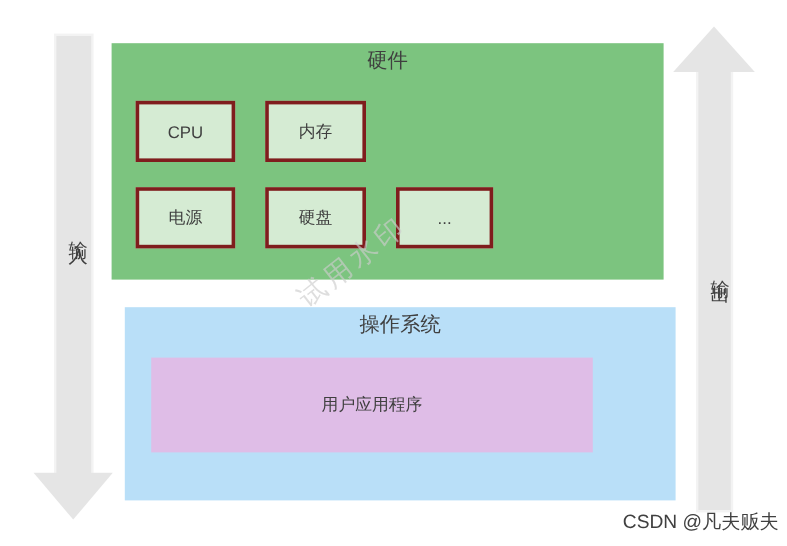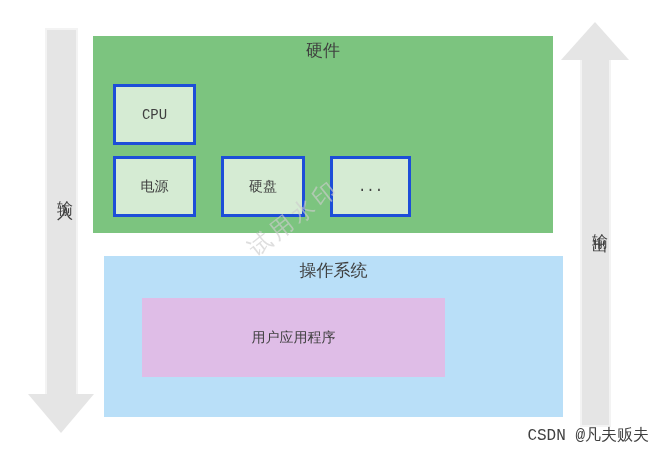--- a/index.html
+++ b/index.html
@@ -7,21 +7,20 @@
     padding: 0;
     background: #ffffff;
     font-family: "Liberation Sans", "DejaVu Sans", sans-serif;
   }
   .canvas {
     position: relative;
     width: 656px;
     height: 455px;
     background: #ffffff;
     overflow: hidden;
-    font-family: Liberation Mono, monospace;
   }
 
   
   .hw-box {
     position: absolute;
     left: 93px; top: 36px;
     width: 460px; height: 197px;
     background: #7cc47f;
   }
   .os-box {
@@ -35,49 +34,48 @@
     top: 3px; left: 0;
     width: 100%;
     text-align: center;
     font-size: 17px;
     color: #3f3f3f;
   }
 
   
   .hw-item {
     position: absolute;
-    height: 61px;
+    height: 51px;
     background: #d5ebd3;
-    border: 3px solid #1d4ed8;
+    border: 3px solid #7f1d1d;
     box-sizing: border-box;
     display: flex;
     align-items: center;
     justify-content: center;
     font-size: 14px;
     color: #3f3f3f;
   }
   .r1 { top: 48px; }
   .r2 { top: 120px; }
   .c1 { left: 20px;  width: 83px; }
   .c2 { left: 128px; width: 84px; }
   .c3 { left: 237px; width: 81px; }
   .c4 { left: 357px; width: 83px; }
 
   
   .app-box {
     position: absolute;
     left: 22px; top: 42px;
-    width: 303px; height: 79px;
+    width: 368px; height: 79px;
     background: #dfbde7;
     display: flex;
     align-items: center;
     justify-content: center;
     font-size: 14px;
     color: #3f3f3f;
-    margin-left: 16px;
   }
 
   
   .arrow-shaft {
     position: absolute;
     background: #e5e5e5;
     box-shadow: 0 0 0 2px #f3f3f3;
   }
   .shaft-left  { left: 47px;  top: 30px; width: 29px; height: 365px; }
   .shaft-right { left: 582px; top: 59px; width: 27px; height: 366px; }
@@ -140,20 +138,21 @@
   <div class="arrow-label label-left">输入</div>
 
   <div class="arrow-shaft shaft-right"></div>
   <div class="arrow-head head-up"></div>
   <div class="arrow-label label-right">输出</div>
 
   <div class="hw-box">
     <div class="layer-title">硬件</div>
 
     <div class="hw-item r1 c1">CPU</div>
+    <div class="hw-item r1 c2">内存</div>
 
     <div class="hw-item r2 c1">电源</div>
     <div class="hw-item r2 c2">硬盘</div>
     <div class="hw-item r2 c3">...</div>
   </div>
 
   <div class="os-box">
     <div class="layer-title">操作系统</div>
     <div class="app-box">用户应用程序</div>
   </div>

